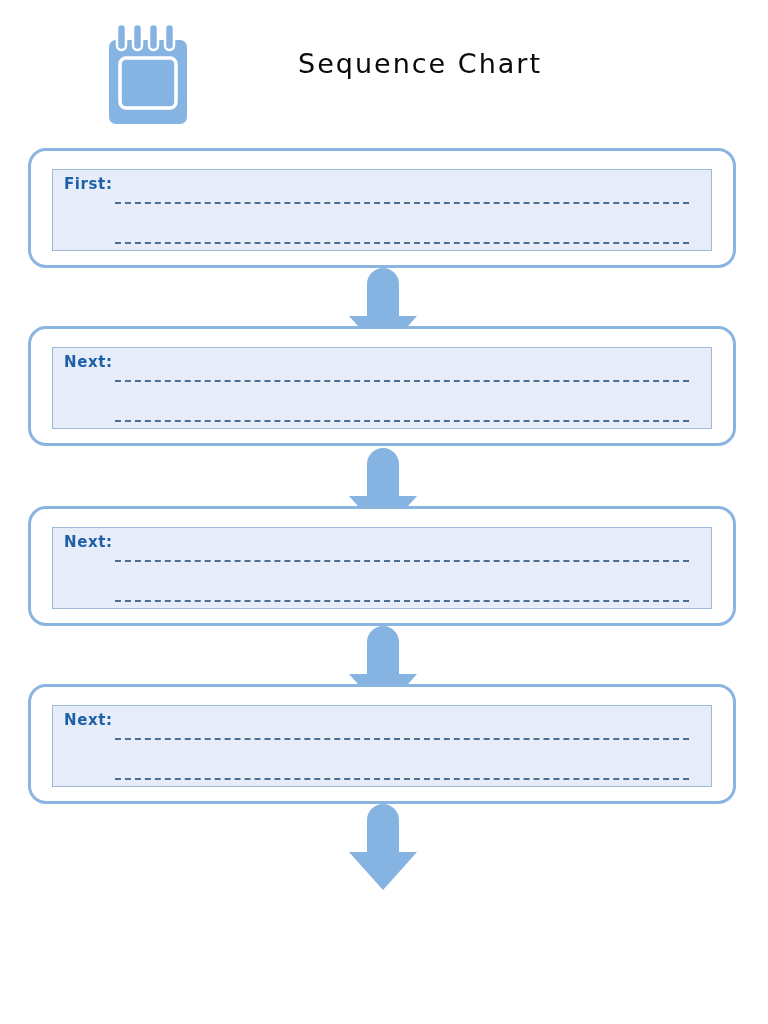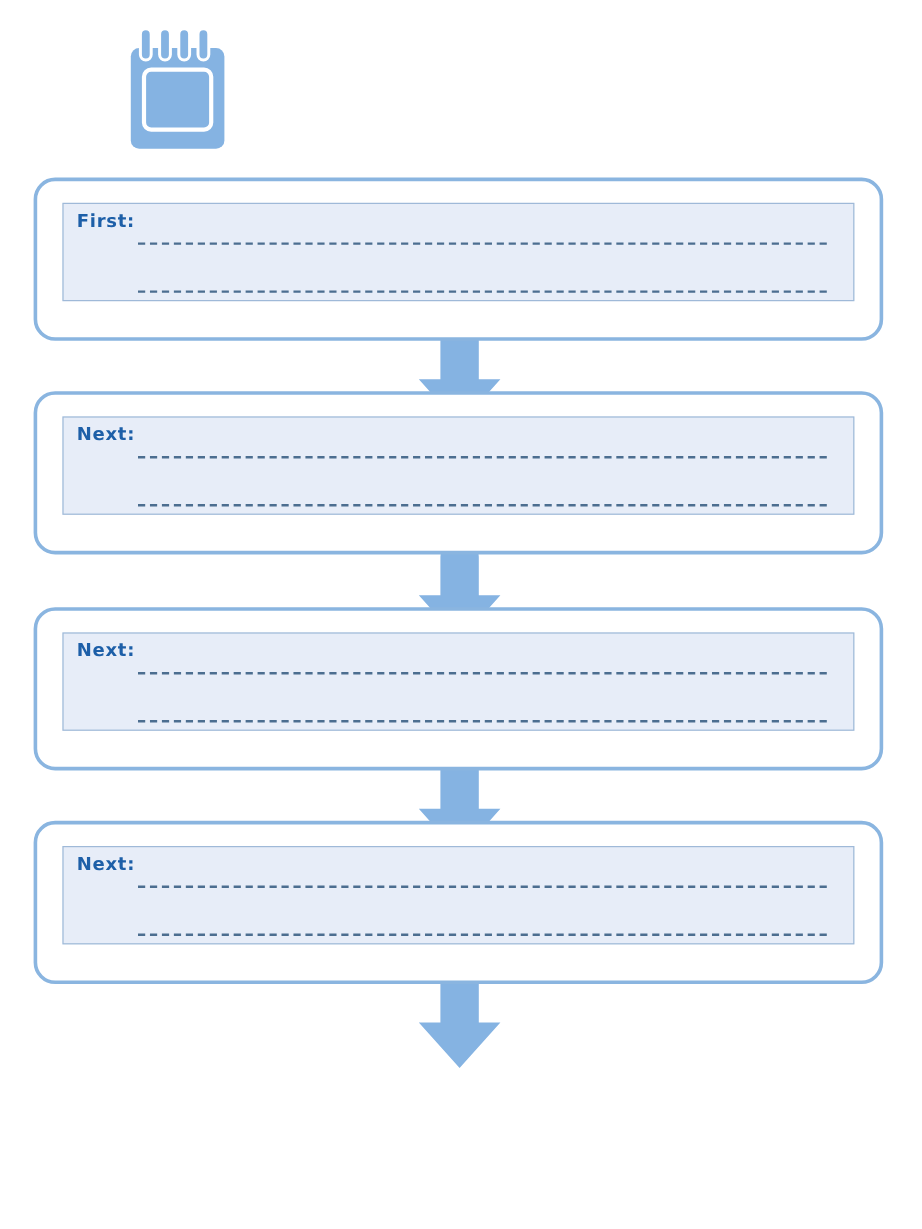--- a/index.html
+++ b/index.html
@@ -49,21 +49,21 @@
     position: absolute;
     left: 0;
     top: 0;
     width: 768px;
     height: 1024px;
   }
   .step {
     position: absolute;
     left: 28px;
     width: 708px;
-    height: 136px;
+    height: 120px;
     box-sizing: border-box;
     border: 3px solid #8ab5e0;
     border-radius: 18px;
     background: #ffffff;
     z-index: 2;
   }
   .step-inner {
     position: absolute;
     left: 21px;
     top: 18px;
@@ -137,20 +137,21 @@
         <rect x="11" y="2" width="9" height="26" rx="4.5"></rect>
         <rect x="27" y="2" width="9" height="26" rx="4.5"></rect>
         <rect x="43" y="2" width="9" height="26" rx="4.5"></rect>
         <rect x="59" y="2" width="9" height="26" rx="4.5"></rect>
       </g>
 
       <rect x="14" y="36" width="56" height="50" rx="6" fill="#85b3e2" stroke="#ffffff" stroke-width="3.5"></rect>
     </svg>
   </div>
 
+  <div class="page-title">Sequence Chart</div>
 </div>
 
 <div class="chart-body">
 
   <div class="step s0">
     <div class="step-inner">
       <div class="step-label">First:</div>
       <div class="write-line l1"></div>
       <div class="write-line l2"></div>
     </div>

